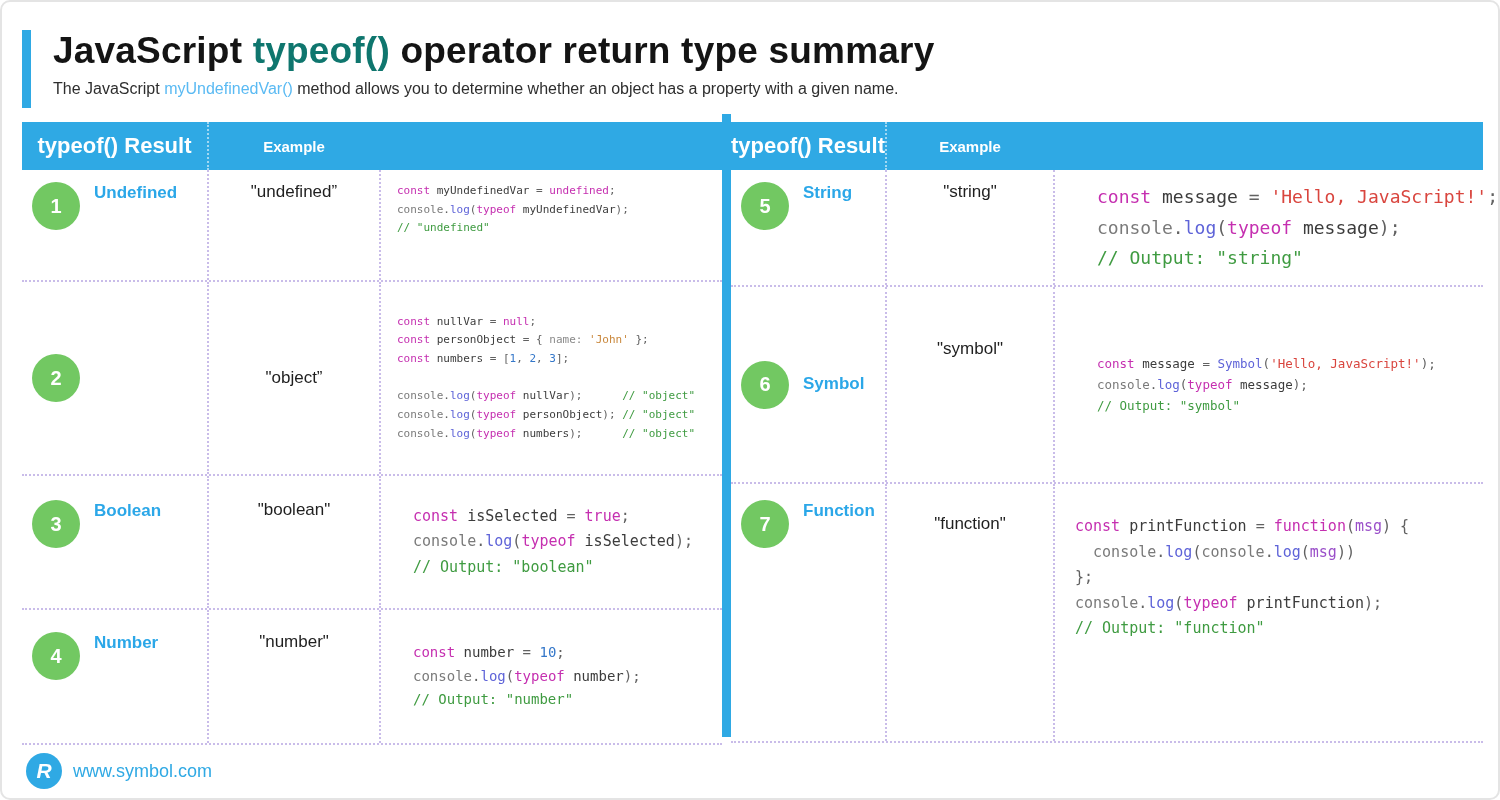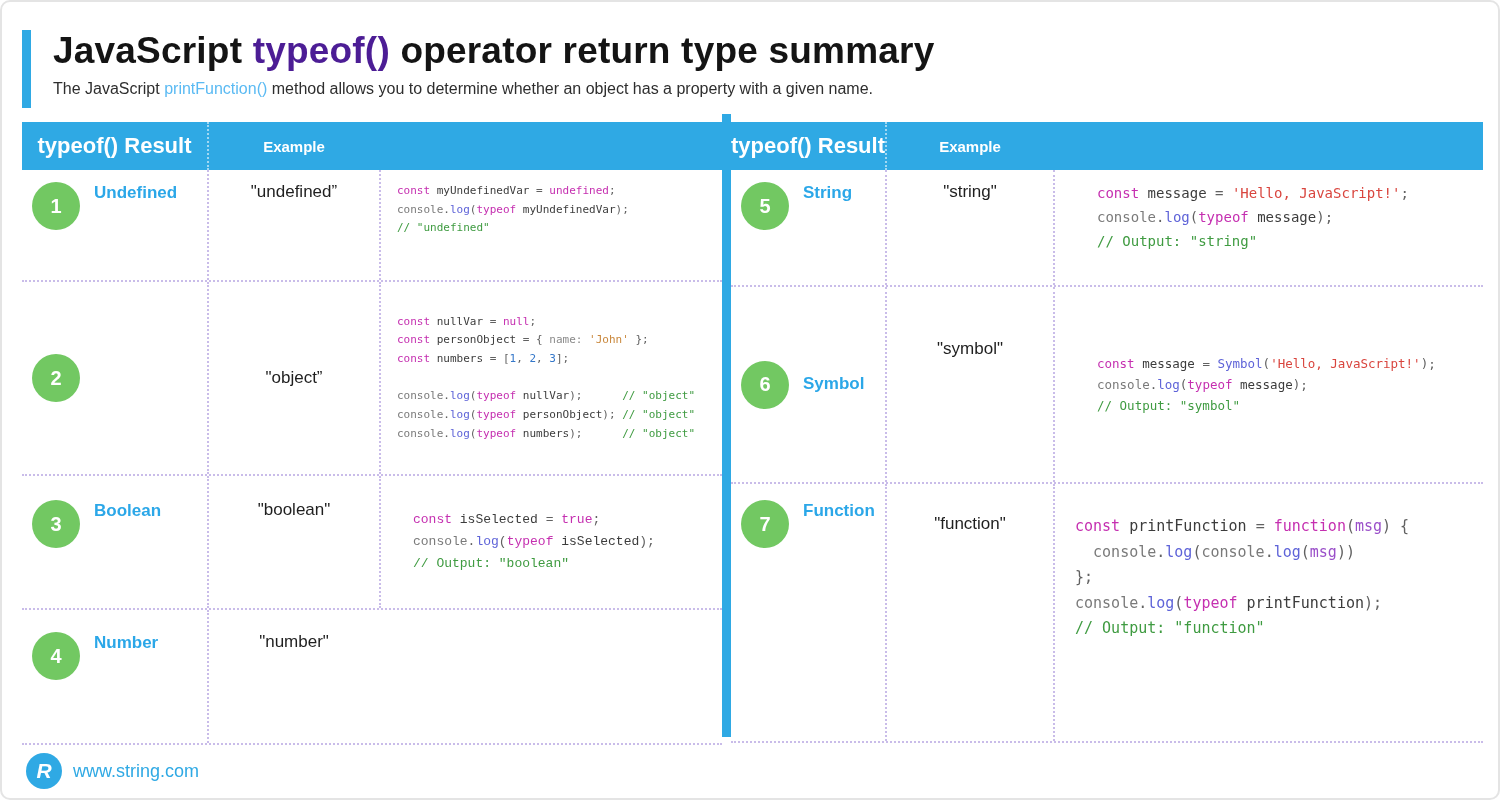--- a/index.html
+++ b/index.html
@@ -7,21 +7,21 @@
     width:1500px;height:800px;position:relative;overflow:hidden;
     background:#ffffff;font-family:"Liberation Sans", sans-serif;
   }
   .canvas{position:absolute;inset:0;border:2px solid #e4e4e4;border-radius:10px;box-sizing:border-box;}
 
   
   .title-block{position:absolute;left:20px;top:28px;display:flex;}
   .accent-bar{width:9px;height:78px;background:#2FA9E4;flex-shrink:0;}
   .title-text{margin-left:22px;}
   .title{margin:0;font-size:37px;font-weight:600;color:#141414;letter-spacing:.2px;line-height:1.15;}
-  .title .blue{color:#4c1d95;}
+  .title .blue{color:#0f766e;}
   .subtitle{margin:7px 0 0 0;font-size:16px;color:#2e2e2e;}
   .subtitle .blue{color:#5ABAF3;}
 
   
   .tables{position:absolute;left:20px;top:120px;display:flex;}
   .table{background:#fff;}
   .thead{display:grid;height:48px;background:#2FA9E4;}
   .t0 .thead,.t0 .trow{grid-template-columns:185px 172px 343px;}
   .t1 .thead,.t1 .trow{grid-template-columns:154px 168px 430px;}
   .hcell{display:flex;align-items:center;justify-content:center;color:#fff;font-weight:700;font-size:15px;}
@@ -52,23 +52,23 @@
   .t1 .r0 .cell{align-items:flex-start;padding-top:12px;}
   .t1 .r1 .c1{align-items:flex-start;padding-top:52px;}
   .t1 .r2 .c0{align-items:flex-start;padding-top:16px;}
   .t1 .r2 .c1,.t1 .r2 .c2{align-items:flex-start;padding-top:30px;}
 
   
   pre.code{margin:0;font-family:"DejaVu Sans Mono", monospace;line-height:1.7;
            white-space:pre;padding-left:16px;}
   .t0 .r0 pre{font-size:11px;}
   .t0 .r1 pre{font-size:11px;}
-  .t0 .r2 pre{font-size:13px;padding-left:32px;font-family:Liberation Mono, monospace;}
+  .t0 .r2 pre{font-size:15px;padding-left:32px;}
   .t0 .r3 pre{font-size:14px;padding-left:32px;}
-  .t1 .r0 pre{font-size:14px;padding-left:42px;}
+  .t1 .r0 pre{font-size:18px;padding-left:42px;}
   .t1 .r1 pre{font-size:12.5px;padding-left:42px;}
   .t1 .r2 pre{font-size:15px;padding-left:20px;}
 
   .tk-kw{color:#C52FB0;} .tk-id{color:#3C3C3C;} .tk-pun{color:#616161;}
   .tk-con{color:#7A7A7A;} .tk-fn{color:#5E63D8;} .tk-num{color:#3477C9;}
   .tk-stro{color:#C9873B;} .tk-strr{color:#D9453E;} .tk-com{color:#3F9B41;}
   .tk-prm{color:#9A4FC9;} .tk-prop{color:#8A8A8A;}
 
   .divider{width:9px;background:#2FA9E4;margin-top:-8px;height:623px;flex-shrink:0;}
 
@@ -81,21 +81,21 @@
 </style>
 </head>
 <body>
 
 <div class="canvas">
 
   <header class="title-block">
     <div class="accent-bar"></div>
     <div class="title-text">
       <h1 class="title"><span>JavaScript </span><span class="blue">typeof()</span><span> operator return type summary</span></h1>
-      <p class="subtitle"><span>The JavaScript </span><span class="blue">printFunction()</span><span> method allows you to determine whether an object has a property with a given name.</span></p>
+      <p class="subtitle"><span>The JavaScript </span><span class="blue">myUndefinedVar()</span><span> method allows you to determine whether an object has a property with a given name.</span></p>
     </div>
   </header>
 
   <div class="tables">
     <section class="table t0">
       <div class="thead">
           <div class="hcell c1">typeof() Result</div>
           <div class="hcell c2">Example</div>
         </div>
       <div class="tbody">
@@ -147,20 +147,26 @@
 </pre>
             </div>
           </div>
           <div class="trow r3">
             <div class="cell c0">
               <div class="badge">4</div>
               <div class="dlabel">Number</div>
             </div>
             <div class="cell c1">
               <div class="result">"number"</div>
+            </div>
+            <div class="cell c2">
+              <pre class="code"><span class="tk-kw">const</span><span class="tk-id"> number </span><span class="tk-pun">= </span><span class="tk-num">10</span><span class="tk-pun">;</span>
+<span class="tk-con">console</span><span class="tk-pun">.</span><span class="tk-fn">log</span><span class="tk-pun">(</span><span class="tk-kw">typeof</span><span class="tk-id"> number</span><span class="tk-pun">);</span>
+<span class="tk-com">// Output: "number"</span>
+</pre>
             </div>
           </div>
         </div>
     </section>
     <div class="divider"></div>
     <section class="table t1">
       <div class="thead">
           <div class="hcell c1">typeof() Result</div>
           <div class="hcell c2">Example</div>
         </div>
@@ -213,16 +219,16 @@
             </div>
           </div>
         </div>
     </section>
   </div>
 
   <footer class="footer">
     <div class="logo">
         <span>R</span>
       </div>
-    <span class="site">www.string.com</span>
+    <span class="site">www.symbol.com</span>
   </footer>
 
 </div>
 
 </body></html>

